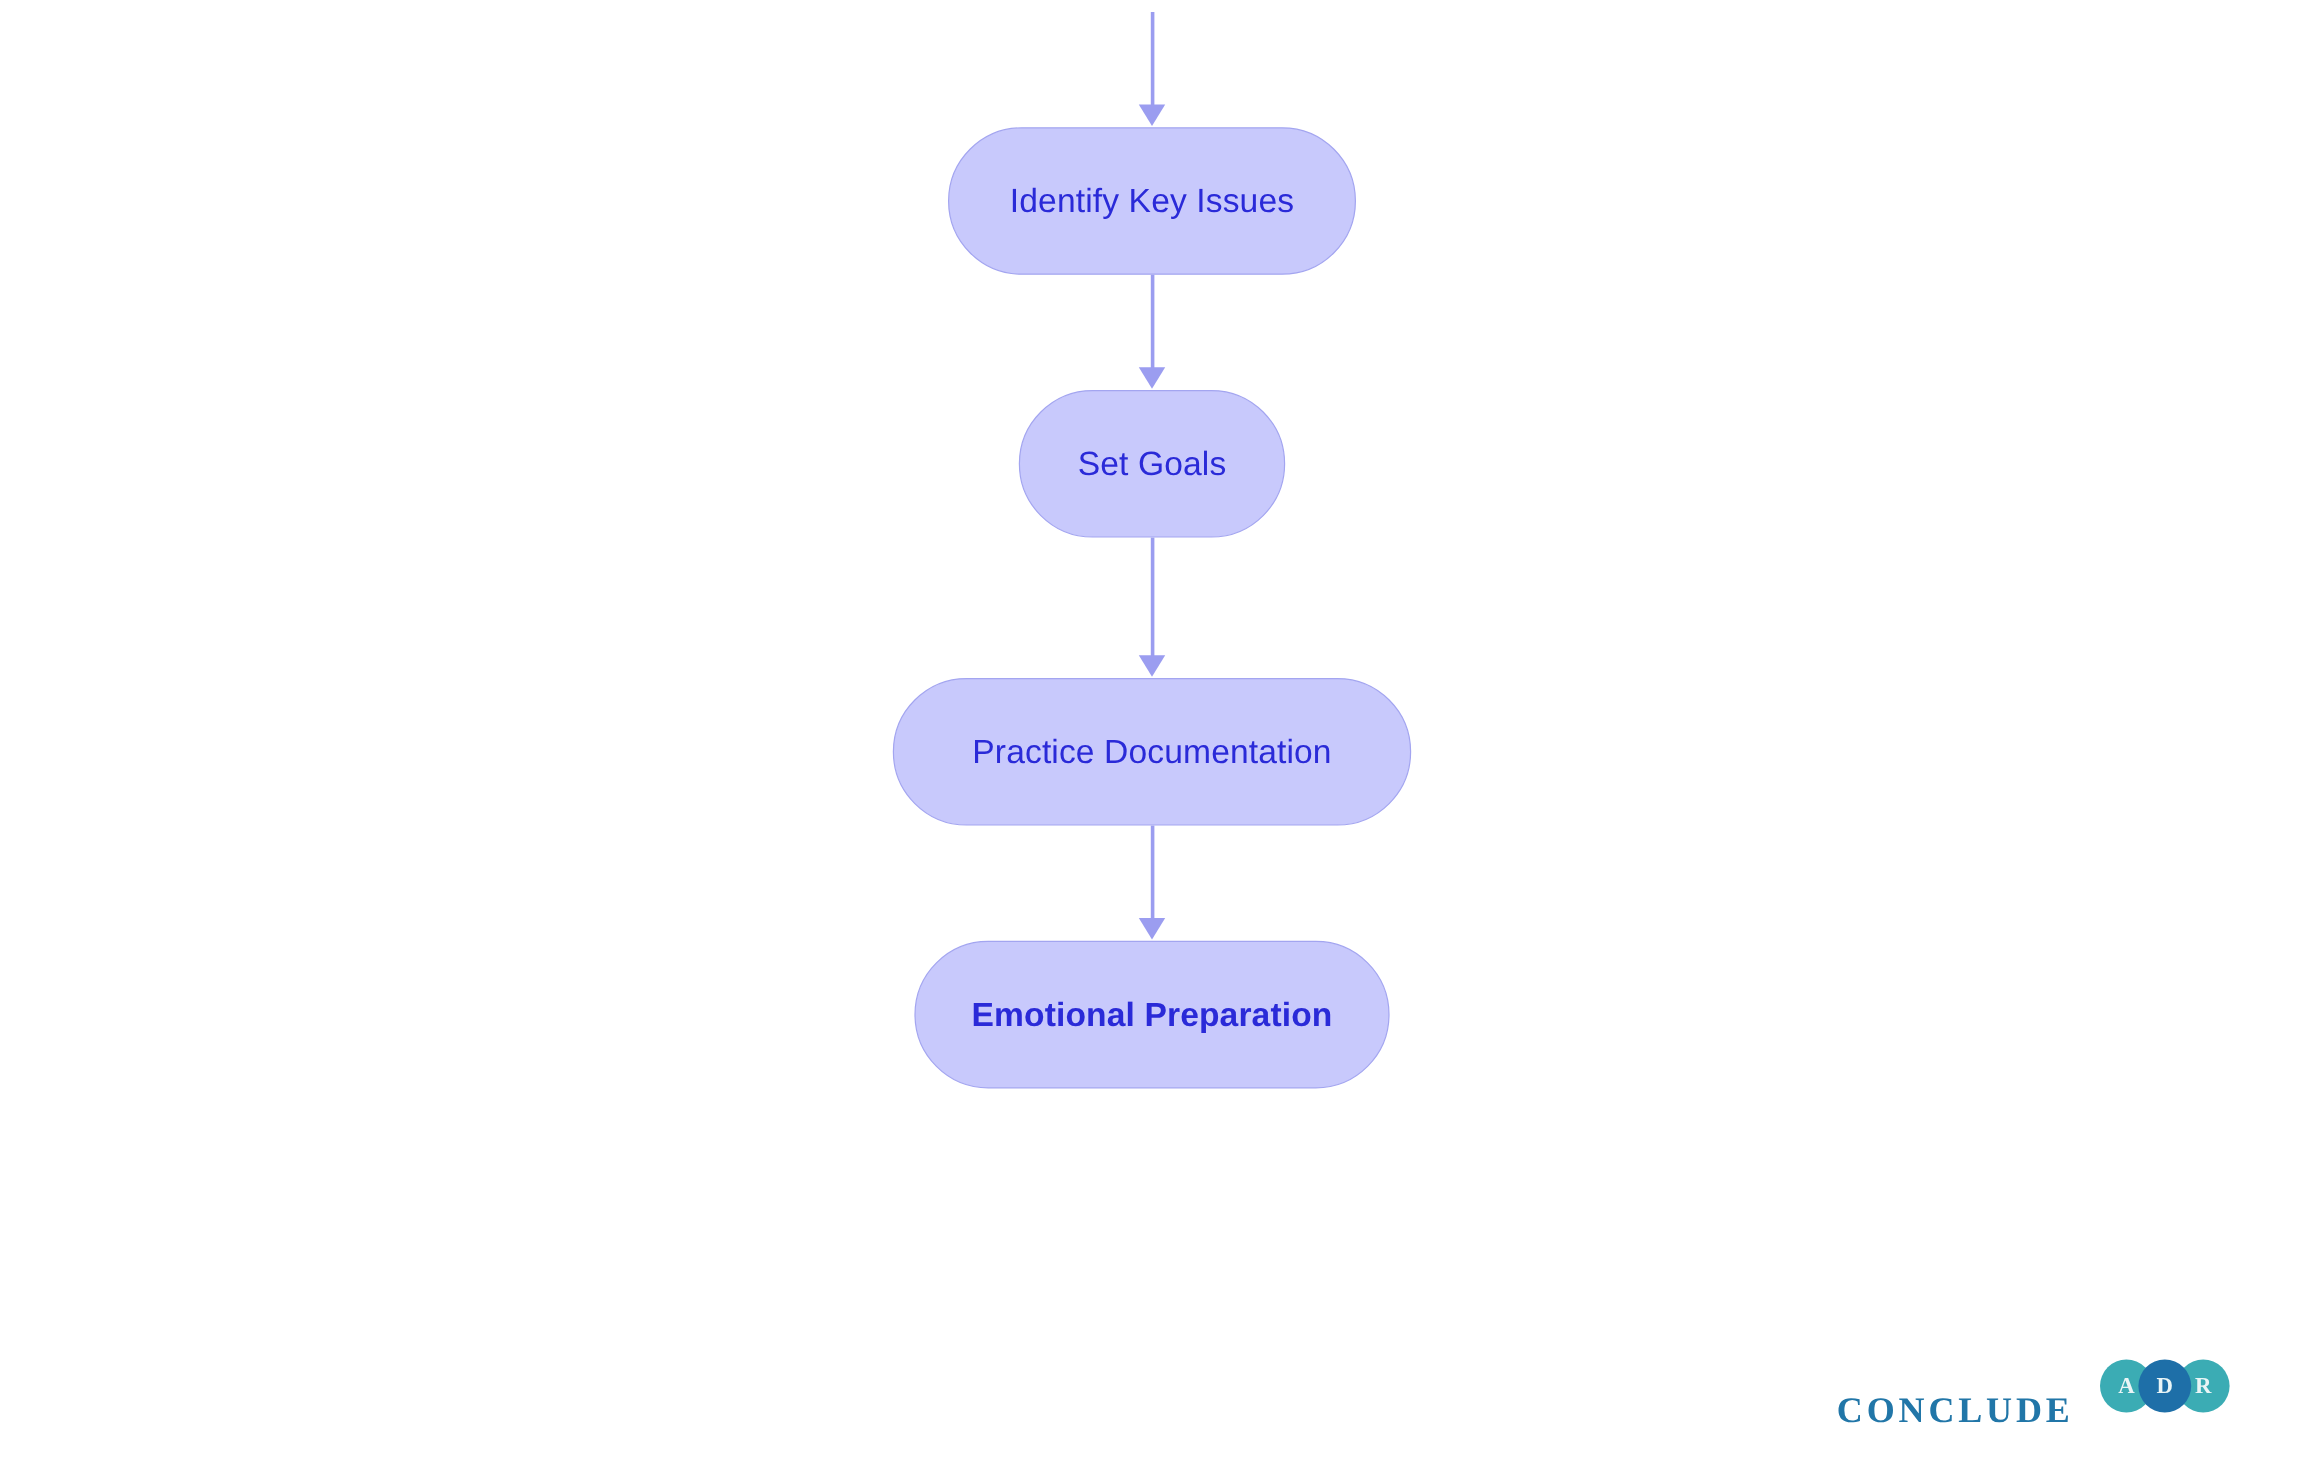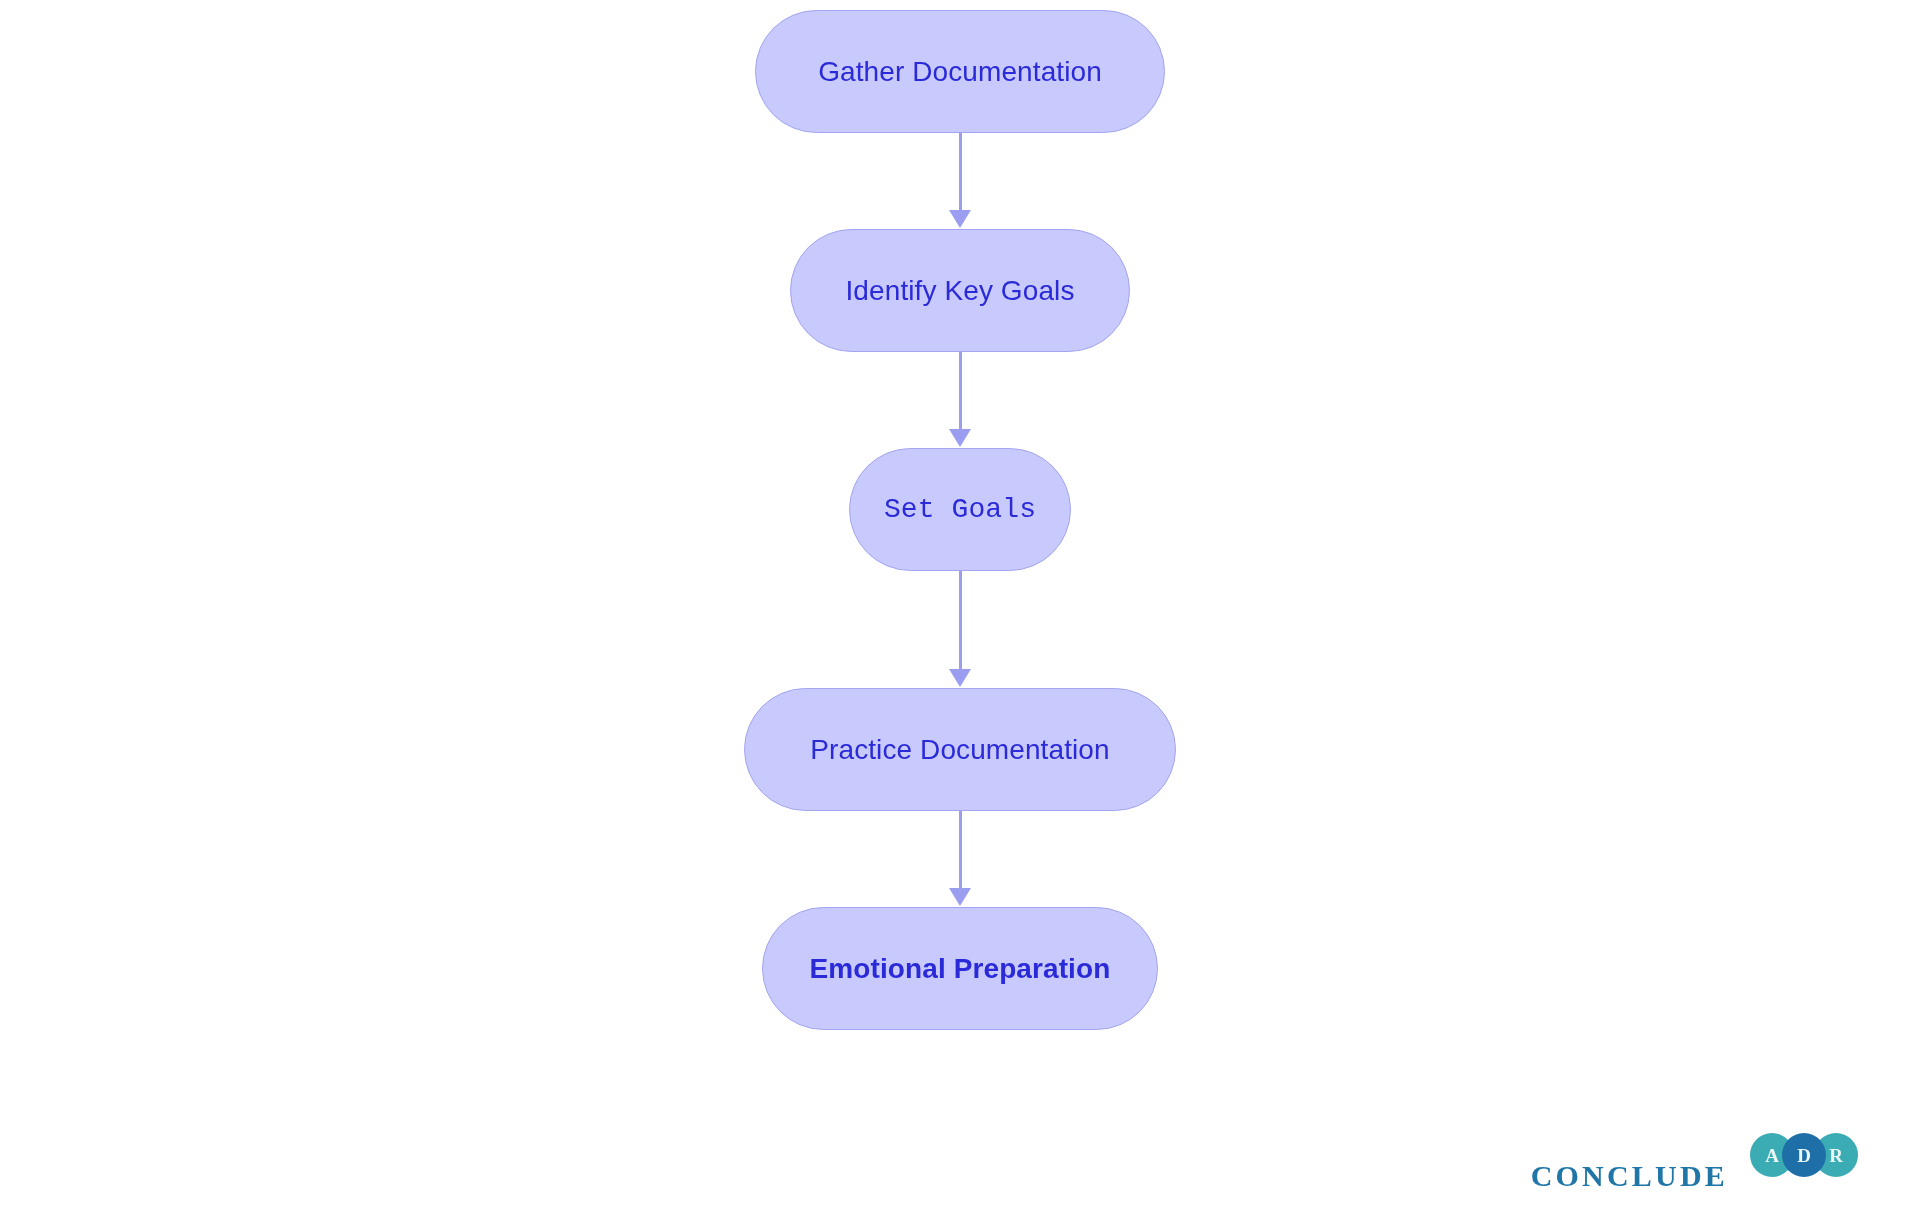--- a/index.html
+++ b/index.html
@@ -52,21 +52,21 @@
     padding: 0 34px;
     user-select: none;
   }
   .node-label {
     display: block;
     line-height: 1;
   }
 
   .node.w1 { width: 410px; }
   .node.w2 { width: 340px; }
-  .node.w3 { width: 222px; font-family: Liberation Mono, monospace; }
+  .node.w3 { width: 222px; }
   .node.w4 { width: 432px; }
   .node.w5 { width: 396px; font-weight: bold; }
 
   
   .connector {
     position: relative;
     width: 30px;
     display: flex;
     flex-direction: column;
     align-items: center;
@@ -132,31 +132,28 @@
   .logo-circle.c-a { left: 0px;  background: #3bacb4; z-index: 1; }
   .logo-circle.c-d { left: 32px; background: #1e6fa8; z-index: 3; }
   .logo-circle.c-r { left: 64px; background: #3bacb4; z-index: 2; }
 </style>
 </head>
 <body>
 
 <div id="flowchart">
   <div class="flow-column">
 
-    <div class="node w1">
-      <span class="node-label">Gather Documentation</span>
-    </div>
 
     <div class="connector gap-short">
       <div class="shaft"></div>
       <div class="head"></div>
     </div>
 
     <div class="node w2">
-      <span class="node-label">Identify Key Goals</span>
+      <span class="node-label">Identify Key Issues</span>
     </div>
 
     <div class="connector gap-short">
       <div class="shaft"></div>
       <div class="head"></div>
     </div>
 
     <div class="node w3">
       <span class="node-label">Set Goals</span>
     </div>

